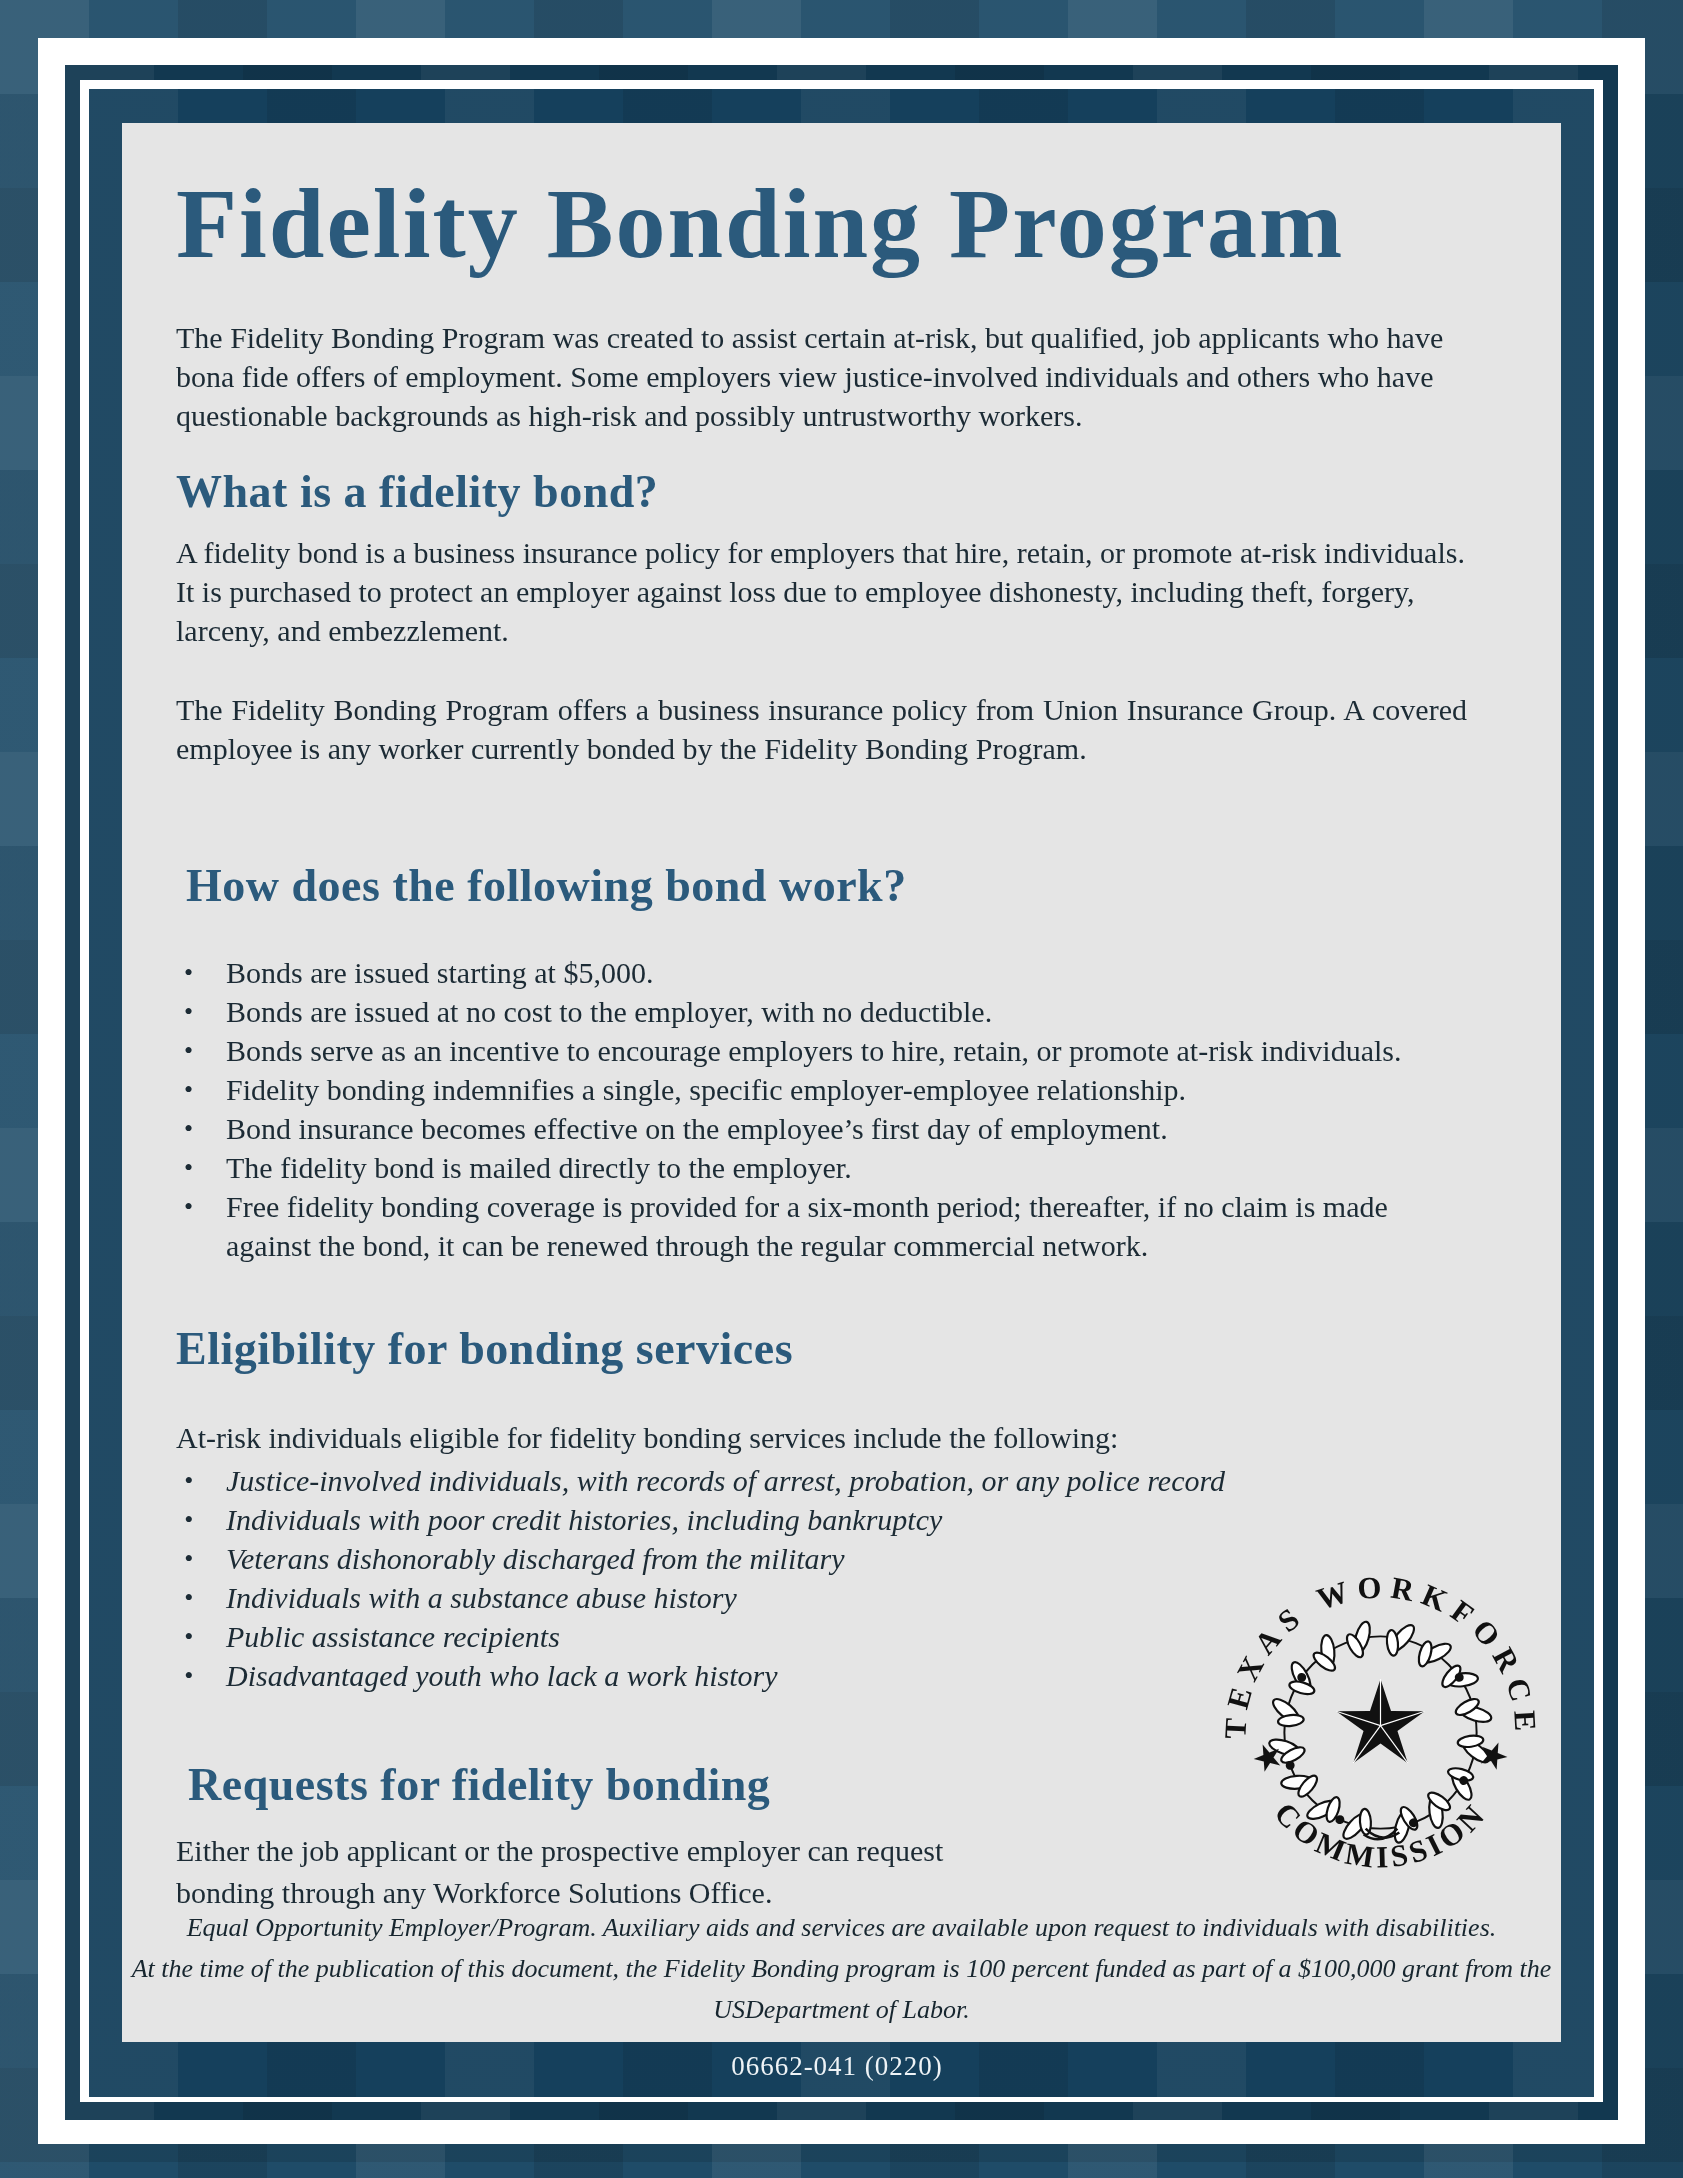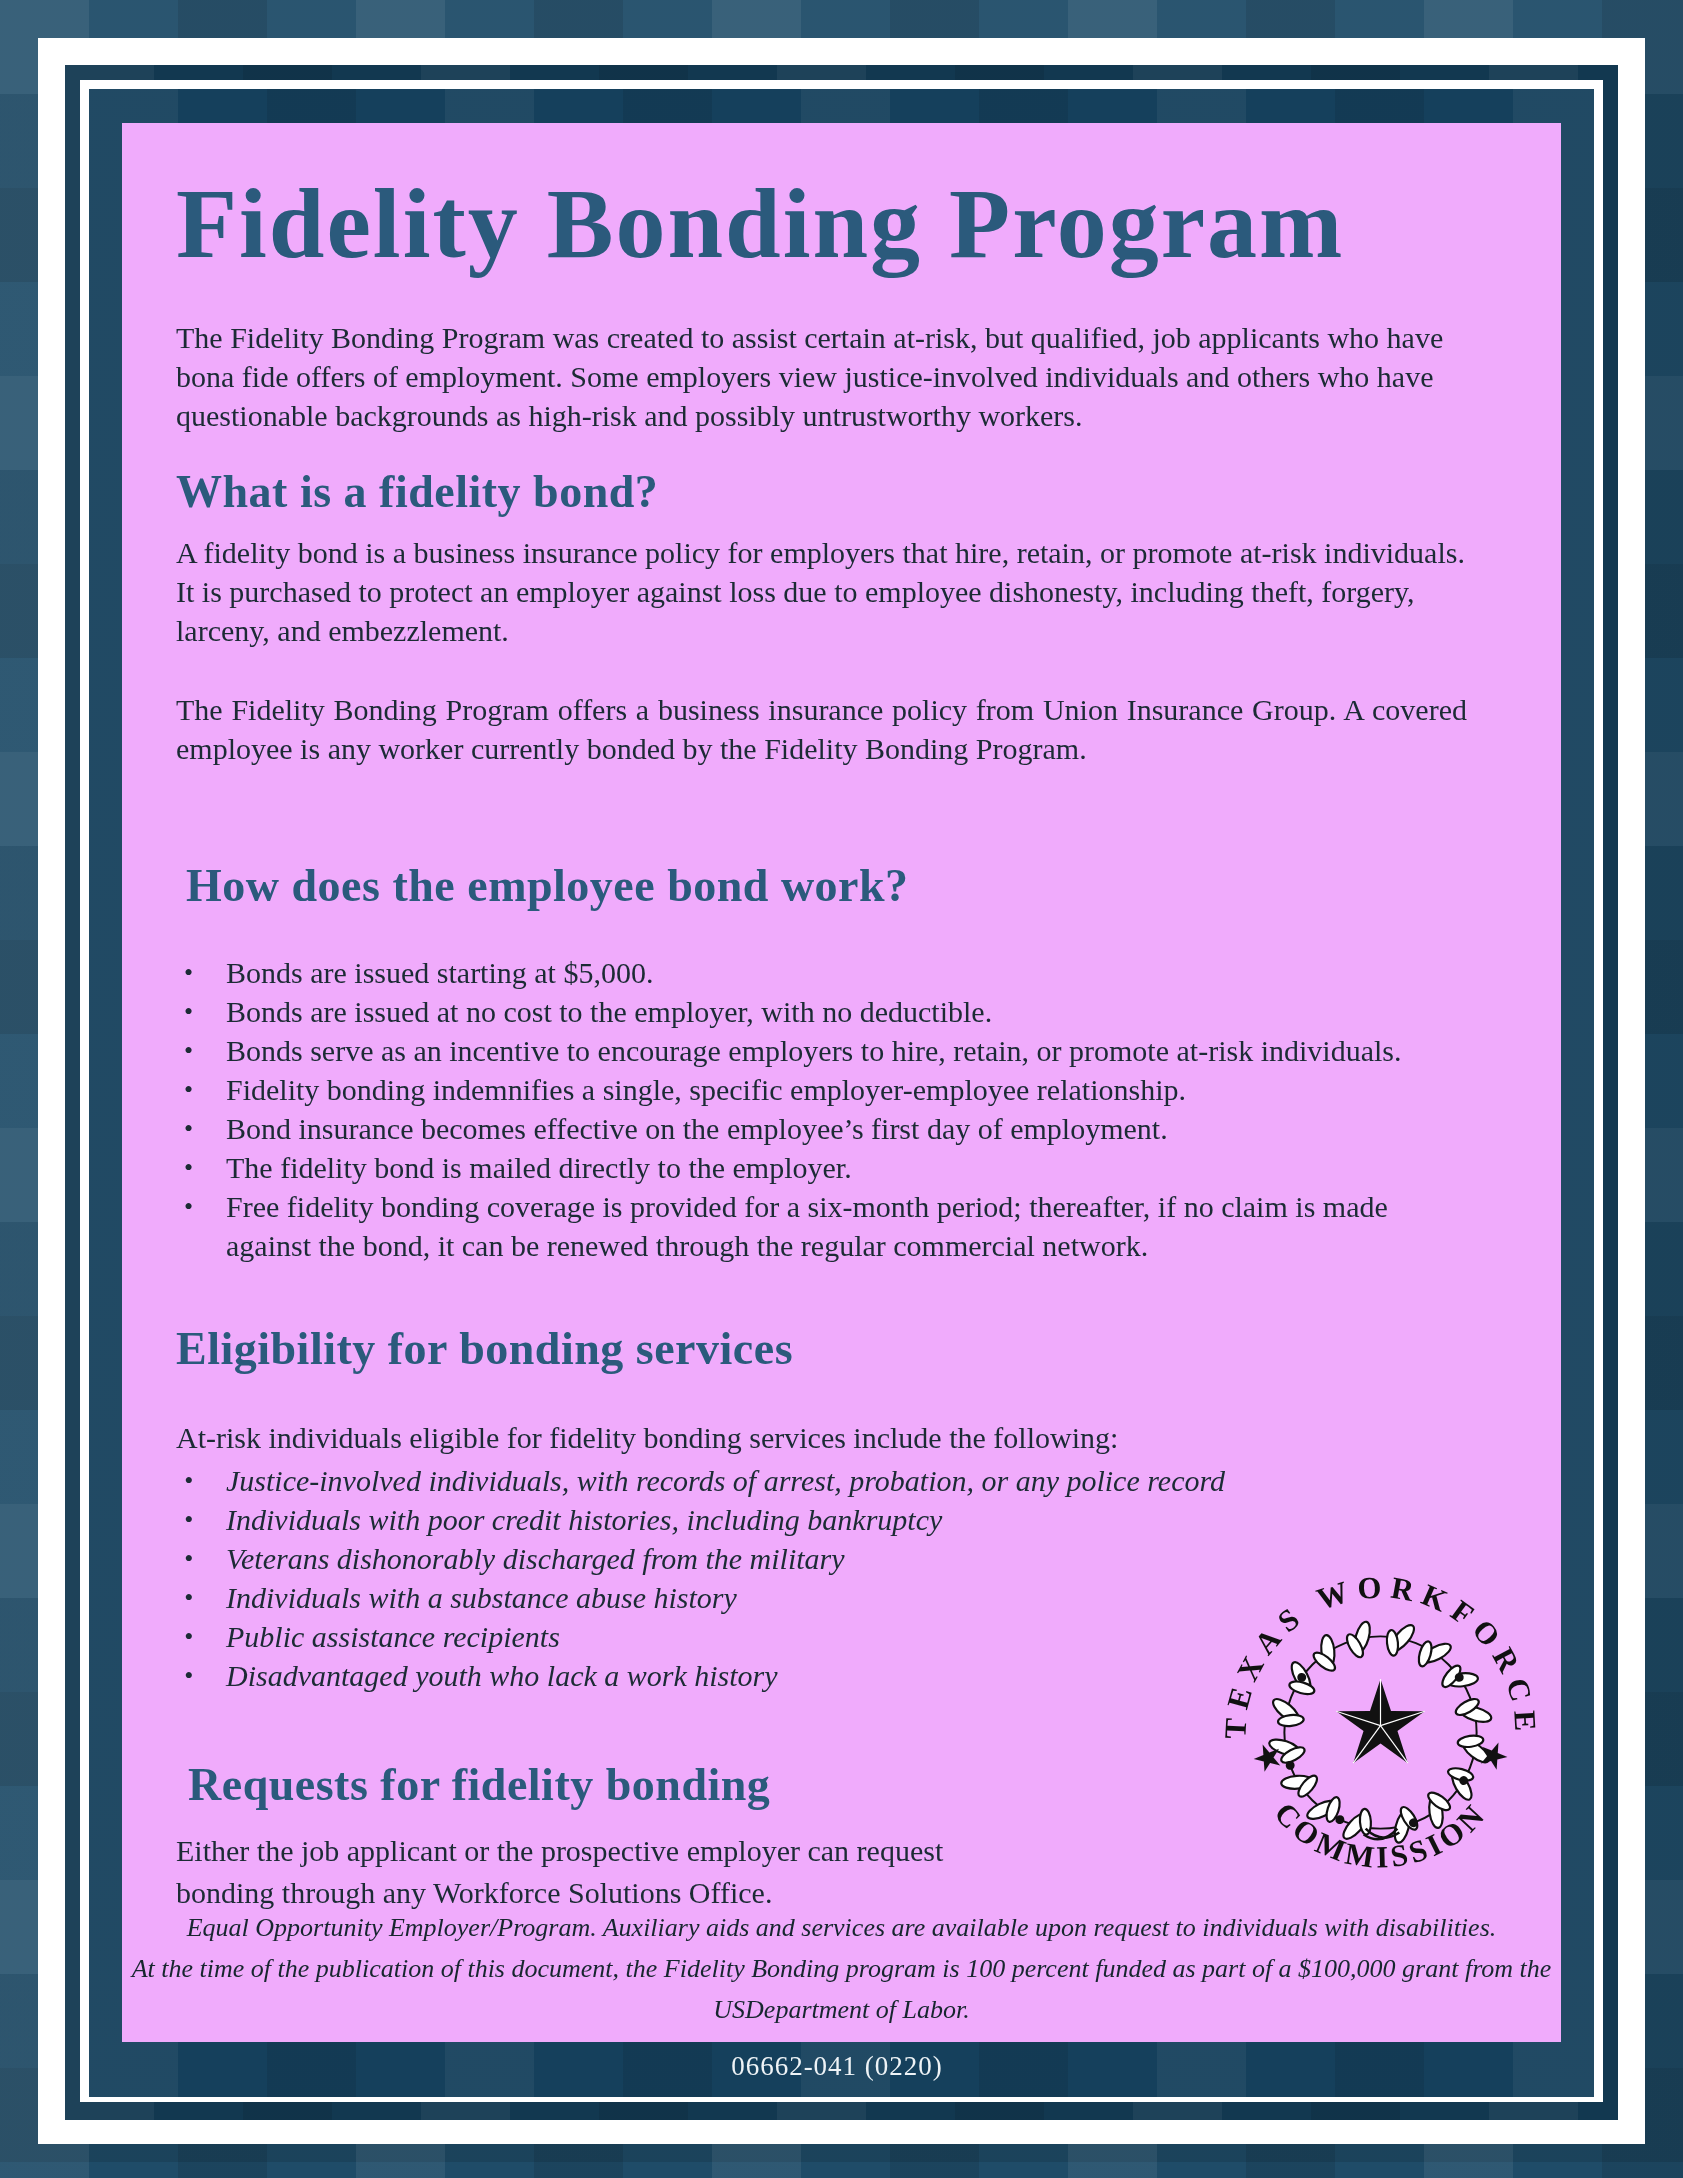--- a/index.html
+++ b/index.html
@@ -25,21 +25,21 @@
     background-image:repeating-linear-gradient(90deg,
       rgba(255,255,255,0.05) 0 89px, rgba(0,0,0,0) 89px 178px,
       rgba(0,0,0,0.09) 178px 267px, rgba(0,0,0,0) 267px 356px);}
   .white2{inset:80px 80px 76px 80px;background:#ffffff;}
   .navy2{inset:89px 89px 81px 89px;background:#15405c;
     background-image:repeating-linear-gradient(90deg,
       rgba(255,255,255,0.05) 0 89px, rgba(0,0,0,0) 89px 178px,
       rgba(0,0,0,0.09) 178px 267px, rgba(0,0,0,0) 267px 356px);}
   .content{
     position:absolute;left:122px;top:123px;right:122px;bottom:136px;
-    background:#f0abfc;color:#1c2b35;
+    background:#e5e5e5;color:#1c2b35;
     padding:0 94px 0 54px;box-sizing:border-box;
   }
   .doc-number{
     position:absolute;left:0;right:9px;top:2051px;text-align:center;
     color:#eef3f6;font-size:27px;letter-spacing:1px;
   }
   h1.title{
     margin:42px 0 0 0;font-size:100px;line-height:1.17;font-weight:bold;
     color:#2b5a7c;letter-spacing:2px;white-space:nowrap;
   }
@@ -84,21 +84,21 @@
 <div class="content">
 
   <h1 class="title">Fidelity Bonding Program</h1>
 
   <p class="intro">The Fidelity Bonding Program was created to assist certain at-risk, but qualified, job applicants who have bona fide offers of employment.  Some employers view justice-involved individuals and others who have questionable backgrounds as high-risk and possibly untrustworthy workers.</p>
 
   <h2 class="h-what">What is a fidelity bond?</h2>
   <p class="para">A fidelity bond is a business insurance policy for employers that hire, retain, or promote at-risk individuals. It is purchased to protect an employer against loss due to employee dishonesty, including theft, forgery, larceny, and embezzlement.</p>
   <p class="para para-justified">The Fidelity Bonding Program offers a business insurance policy from Union Insurance Group. A covered employee is any worker currently bonded by the Fidelity Bonding Program.</p>
 
-  <h2 class="h-how">How does the employee bond work?</h2>
+  <h2 class="h-how">How does the following bond work?</h2>
   <ul class="blist">
     <li><span>Bonds are issued starting at $5,000.</span></li>
     <li><span>Bonds are issued at no cost to the employer, with no deductible.</span></li>
     <li><span>Bonds serve as an incentive to encourage employers to hire, retain, or promote at-risk individuals.</span></li>
     <li><span>Fidelity bonding indemnifies a single, specific employer-employee relationship.</span></li>
     <li><span>Bond insurance becomes effective on the employee’s first day of employment.</span></li>
     <li><span>The fidelity bond is mailed directly to the employer.</span></li>
     <li><span>Free fidelity bonding coverage is provided for a six-month period; thereafter, if no claim is made against the bond, it can be renewed through the regular commercial network.</span></li>
   </ul>
 

